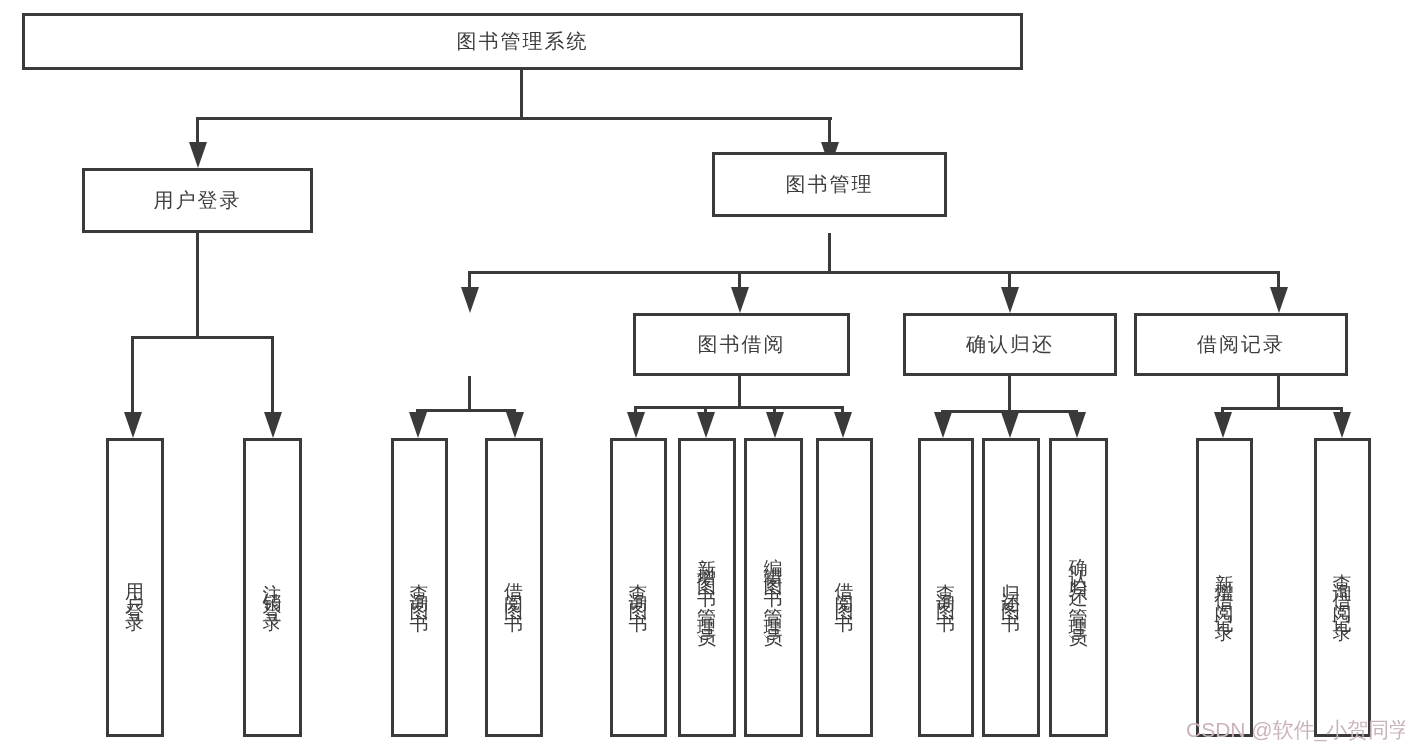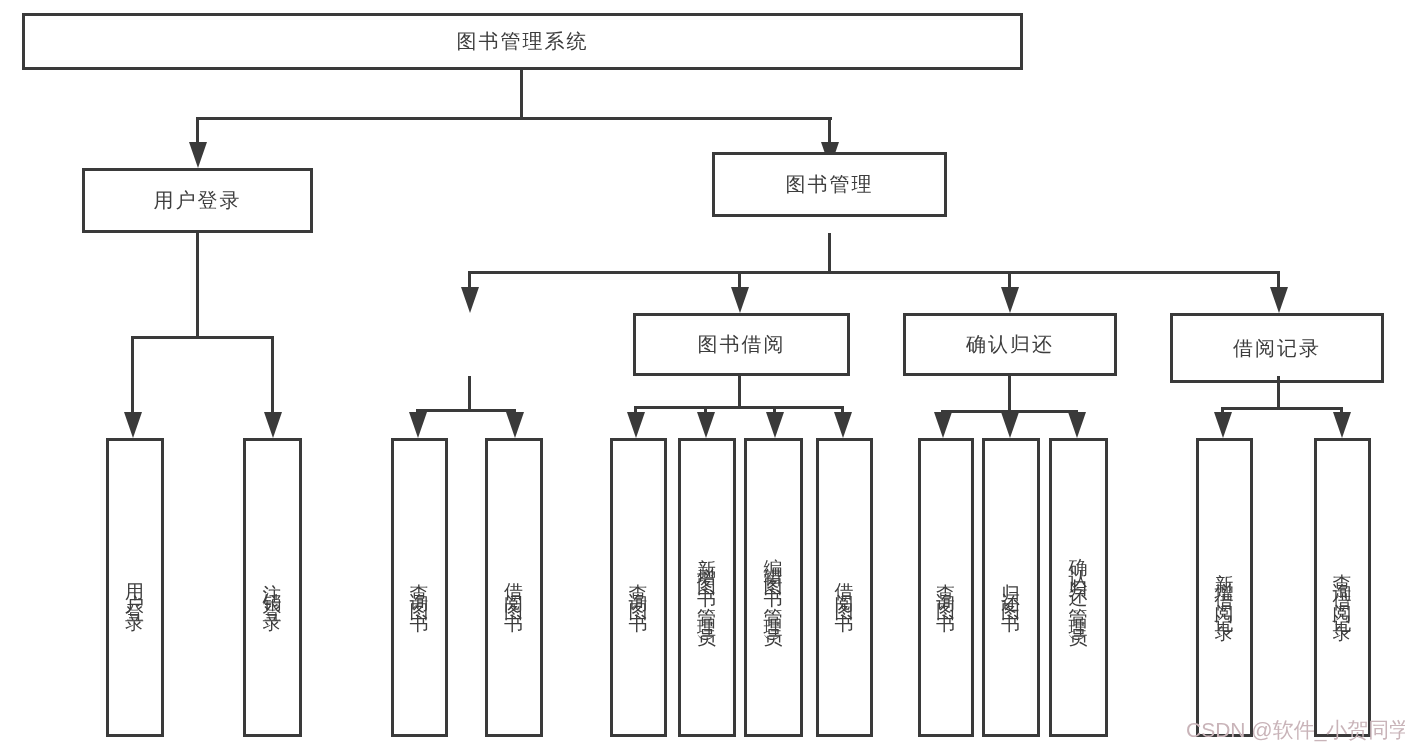--- a/index.html
+++ b/index.html
@@ -94,21 +94,21 @@
   <div class="arrow" style="left:1001px;top:287px"></div>
   <div class="vl" style="left:1277px;top:271px;height:18px"></div>
   <div class="arrow" style="left:1270px;top:287px"></div>
 
   <div class="box hbox" style="left:633px;top:313px;width:217px;height:63px">
     <span>图书借阅</span>
   </div>
   <div class="box hbox" style="left:903px;top:313px;width:214px;height:63px">
     <span>确认归还</span>
   </div>
-  <div class="box hbox" style="left:1170px;top:313px;width:214px;height:70px">
+  <div class="box hbox" style="left:1134px;top:313px;width:214px;height:63px">
     <span>借阅记录</span>
   </div>
 
   <div class="vl" style="left:468px;top:376px;height:33px"></div>
   <div class="hl" style="left:416px;top:409px;width:100px"></div>
   <div class="vl" style="left:416px;top:409px;height:8px"></div>
   <div class="arrow" style="left:409px;top:412px"></div>
   <div class="vl" style="left:513px;top:409px;height:8px"></div>
   <div class="arrow" style="left:506px;top:412px"></div>
 

